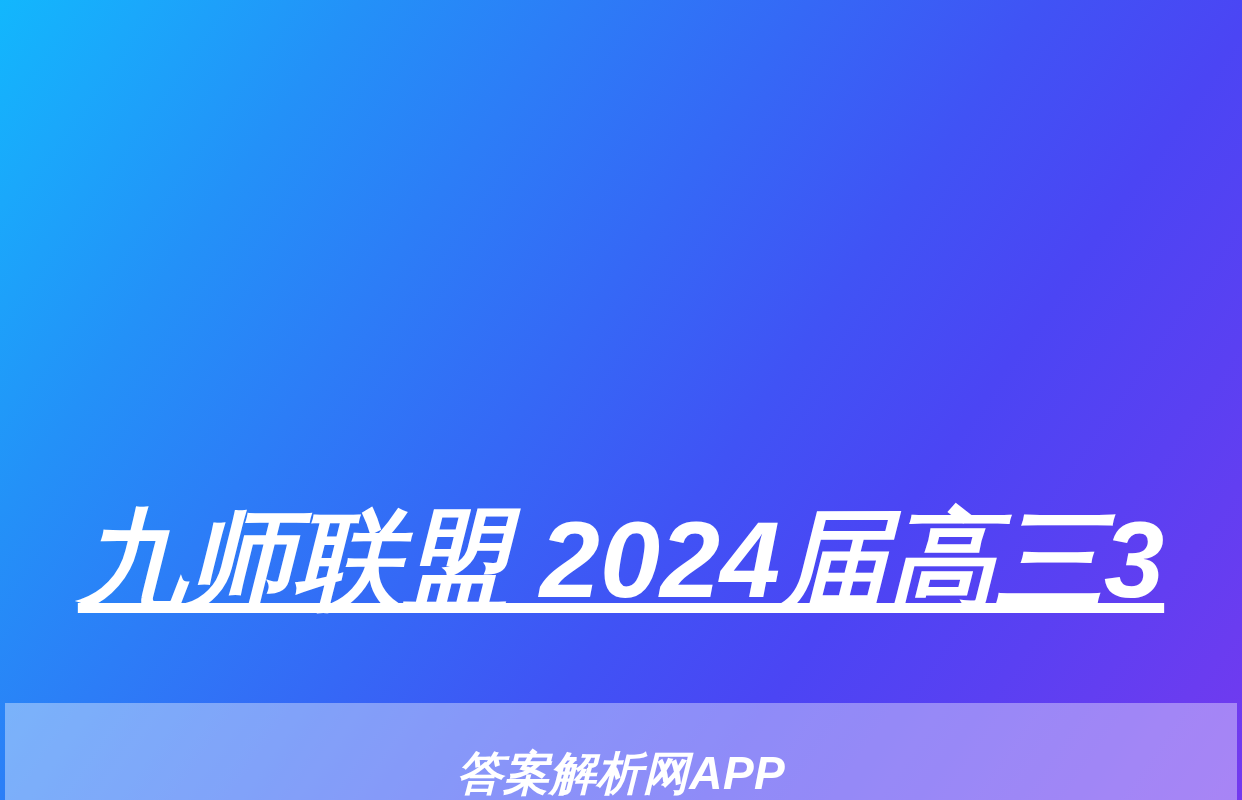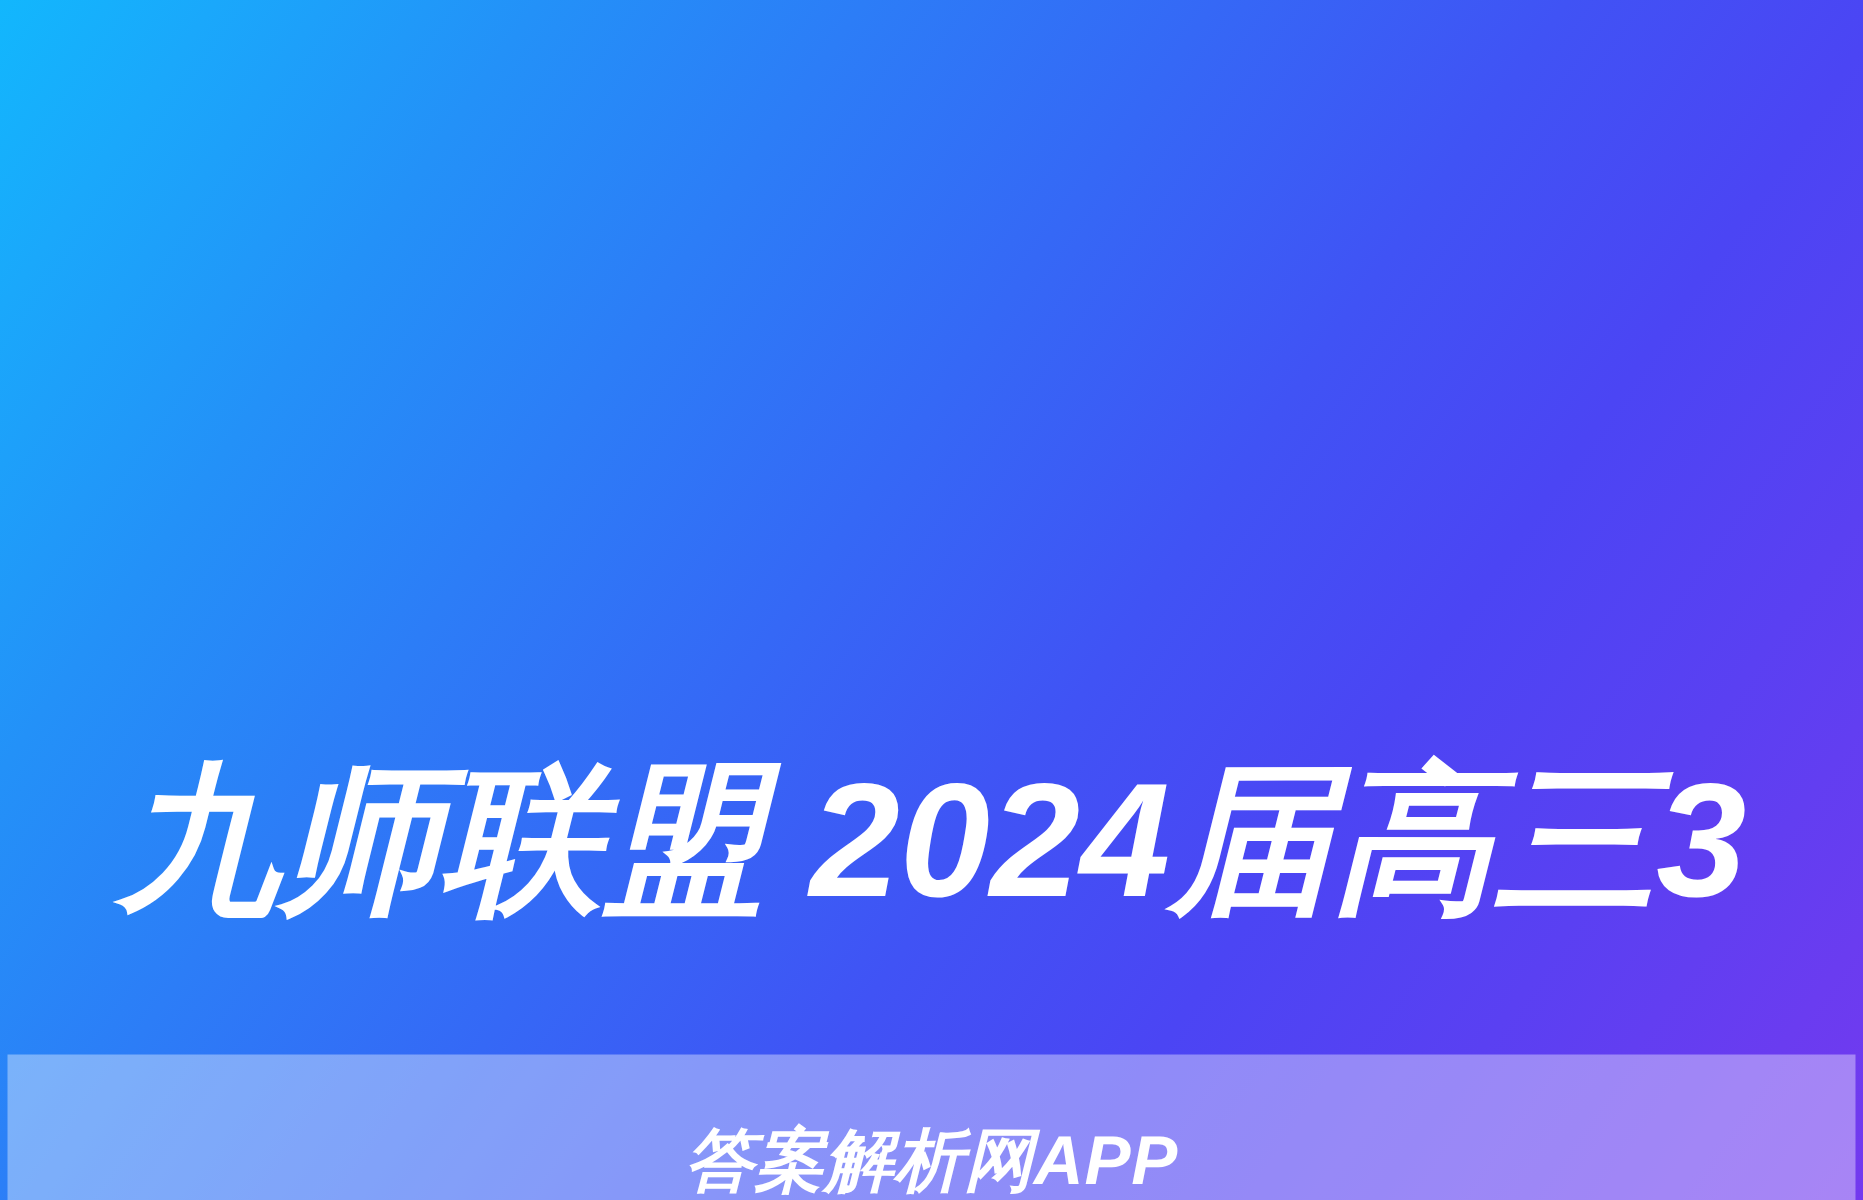--- a/index.html
+++ b/index.html
@@ -43,20 +43,21 @@
     font-size: 108px;
     line-height: 155px;
     letter-spacing: 0px;
     padding: 0 28px;
     box-sizing: border-box;
     white-space: pre-wrap;
     text-rendering: geometricPrecision;
   }
   .headline .hl-line {
     display: block;
+    text-decoration: underline;
   }
 
   
   .footer-band {
     position: absolute;
     left: 5px;
     right: 5px;
     top: 703px;
     height: 140px;
     background: rgba(255, 255, 255, 0.38);

